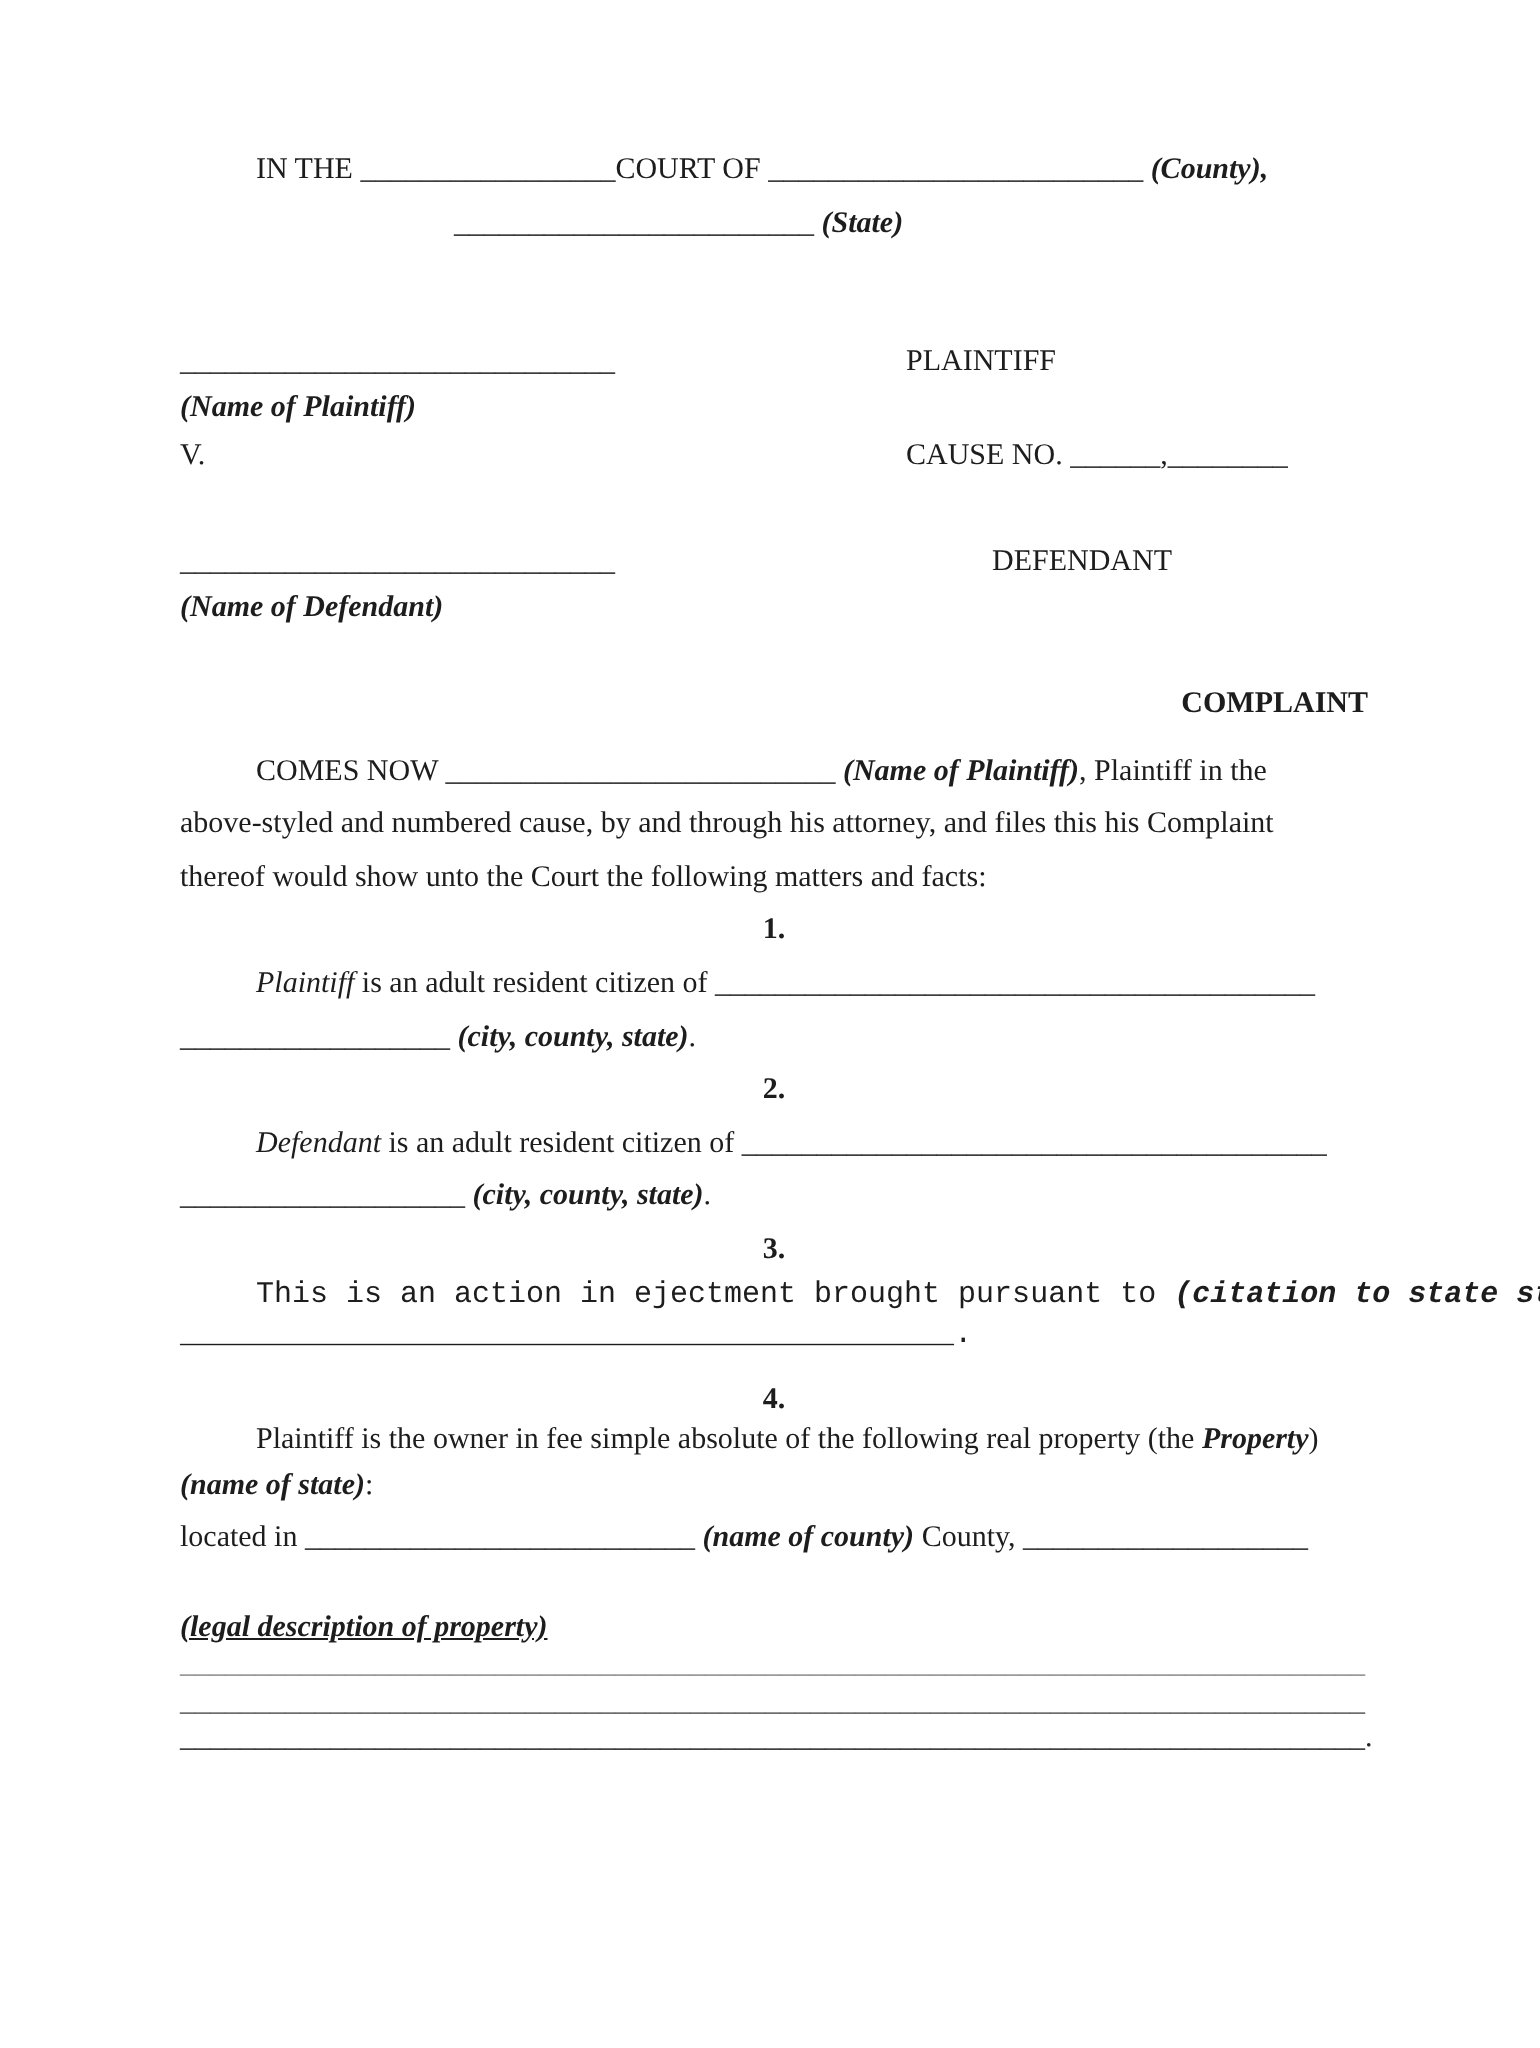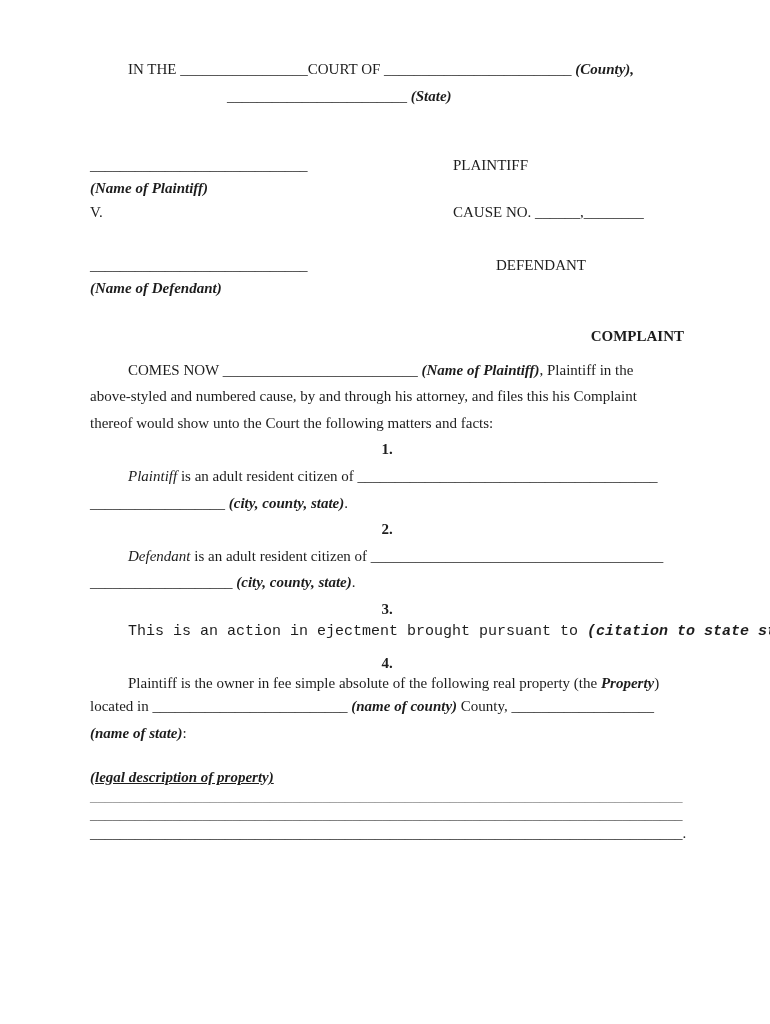--- a/index.html
+++ b/index.html
@@ -2,21 +2,21 @@
 <html><head>
 <meta charset="utf-8">
 <style>
   html,body { margin:0; padding:0; background:#fff; }
   .page {
     position:relative; width:770px; height:1024px; background:#ffffff;
     overflow:hidden;
     font-family:"Liberation Serif","DejaVu Serif",serif;
     font-size:15px; color:#1d1d1d;
   }
-  .content { padding:56px 0 0 90px; width:594px; }
+  .content { padding:72px 0 0 90px; width:594px; }
   .line { line-height:26.6px; white-space:nowrap; }
   .indent { padding-left:38px; }
   .center { text-align:center; }
   .b  { font-weight:bold; }
   .i  { font-style:italic; }
   .bi { font-weight:bold; font-style:italic; }
   .blank { letter-spacing:0; }
 
   
   .hdr-l1 { margin-left:38px; }
@@ -89,25 +89,26 @@
       <div class="line center b">1.</div>
       <div class="line indent"><span class="i">Plaintiff</span><span> is an adult resident citizen of </span><span class="blank">________________________________________</span></div>
       <div class="line"><span class="blank">__________________</span><span class="bi"> (city, county, state)</span><span>.</span></div>
 
       <div class="line center b">2.</div>
       <div class="line indent"><span class="i">Defendant</span><span> is an adult resident citizen of </span><span class="blank">_______________________________________</span></div>
       <div class="line"><span class="blank">___________________</span><span class="bi"> (city, county, state)</span><span>.</span></div>
 
       <div class="line center b">3.</div>
       <div class="line p3line p3first indent"><span>This is an action in ejectment brought pursuant to </span><span class="bi">(citation to state statute)</span><span class="blank"> __________</span></div>
+      <div class="line p3line"><span class="blank">___________________________________________</span><span>.</span></div>
 
       <div class="line center b num4">4.</div>
       <div class="line p4l1 indent"><span>Plaintiff is the owner in fee simple absolute of the following real property (the </span><span class="bi">Property</span><span>)</span></div>
+      <div class="line"><span class="bi">(name of state)</span><span>:</span></div>
       <div class="line"><span>located in </span><span class="blank">__________________________</span><span class="bi"> (name of county)</span><span> County, </span><span class="blank">___________________</span></div>
-      <div class="line"><span class="bi">(name of state)</span><span>:</span></div>
     </div>
 
     <div class="legal-heading bi">(legal description of property)</div>
     <div class="rule rule1"><span class="blank">_______________________________________________________________________________</span></div>
     <div class="rule rule2"><span class="blank">_______________________________________________________________________________</span></div>
     <div class="rule rule3"><span class="blank">_______________________________________________________________________________</span><span>.</span></div>
 
   </div>
 </div>
 

